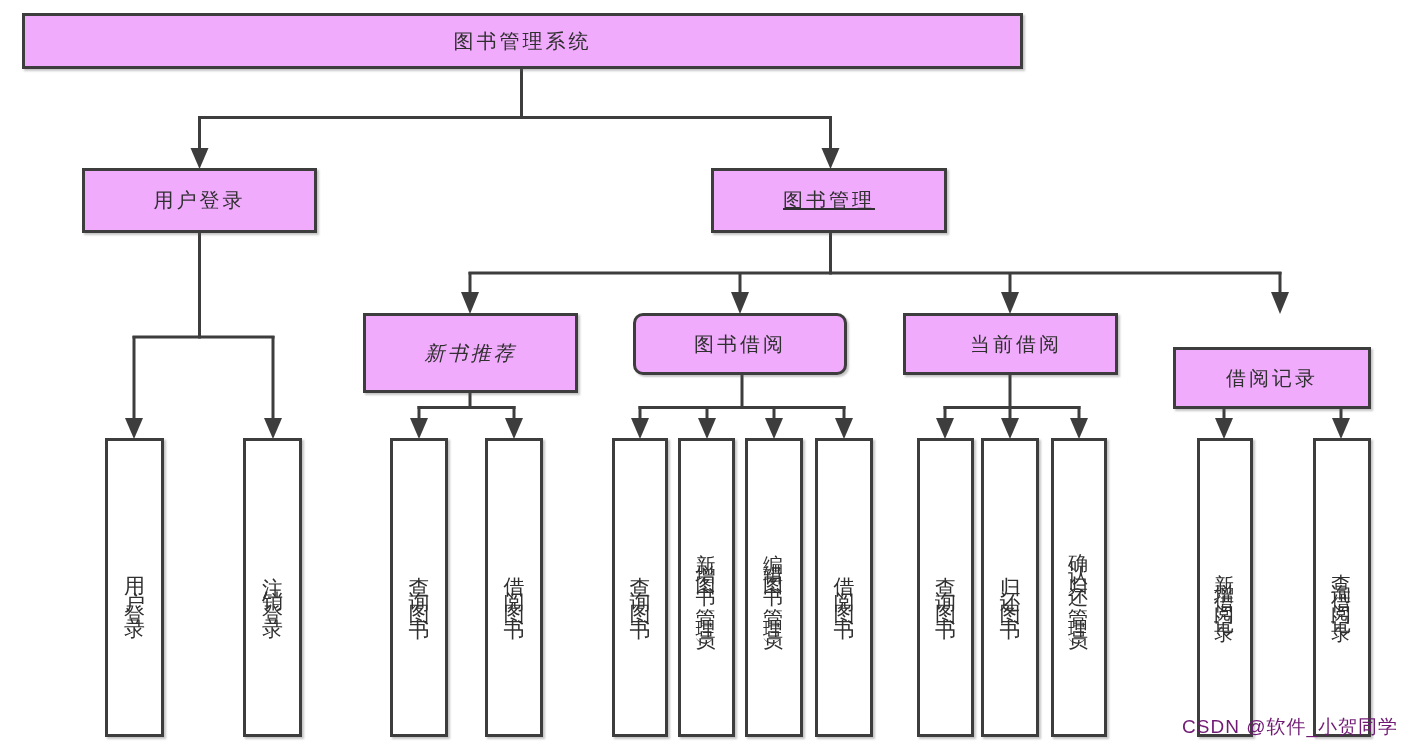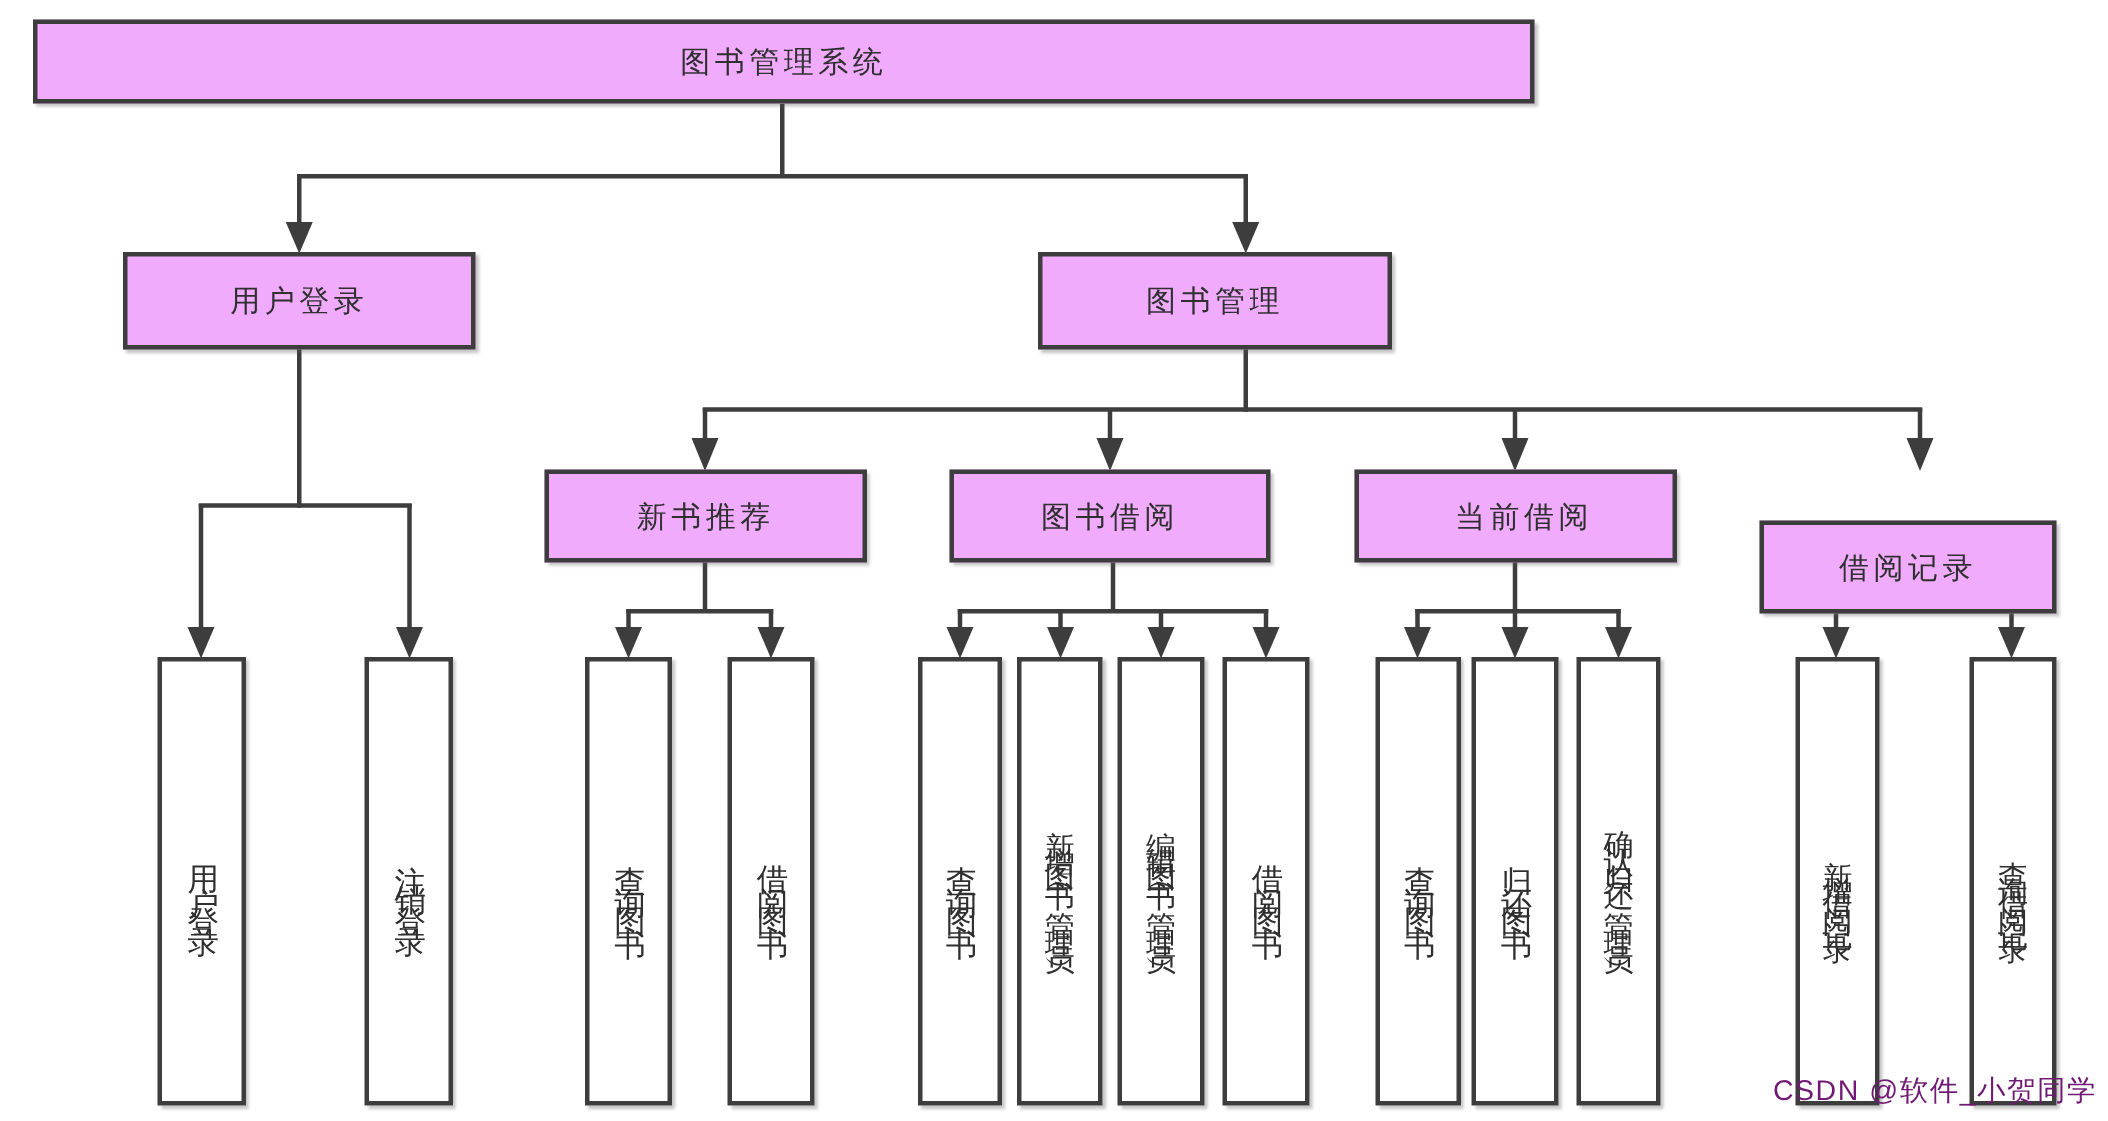--- a/index.html
+++ b/index.html
@@ -134,28 +134,28 @@
     <polygon points="1332,418 1350,418 1341,439"></polygon>
   </svg>
 
   <div class="hbox" style="left:22px; top:13px; width:1001px; height:56px;">
     <span>图书管理系统</span>
   </div>
 
   <div class="hbox" style="left:82px; top:168px; width:235px; height:65px;">
     <span>用户登录</span>
   </div>
-  <div class="hbox" style="left:692px; top:168px; width:236px; height:65px;">
+  <div class="hbox" style="left:711px; top:168px; width:236px; height:65px;text-decoration:underline;">
     <span>图书管理</span>
   </div>
 
-  <div class="hbox" style="left:363px; top:313px; width:215px; height:62px;">
+  <div class="hbox" style="left:363px; top:313px; width:215px; height:80px;font-style:italic;">
     <span>新书推荐</span>
   </div>
-  <div class="hbox" style="left:633px; top:313px; width:214px; height:62px;">
+  <div class="hbox" style="left:633px; top:313px; width:214px; height:62px;border-radius:10px;">
     <span>图书借阅</span>
   </div>
   <div class="hbox" style="left:903px; top:313px; width:215px; height:62px;padding-left:11px;">
     <span>当前借阅</span>
   </div>
   <div class="hbox" style="left:1173px; top:313px; width:198px; height:62px;margin-top:34px;">
     <span>借阅记录</span>
   </div>
 
   <div class="leaf" style="left:105px; width:59px;">

